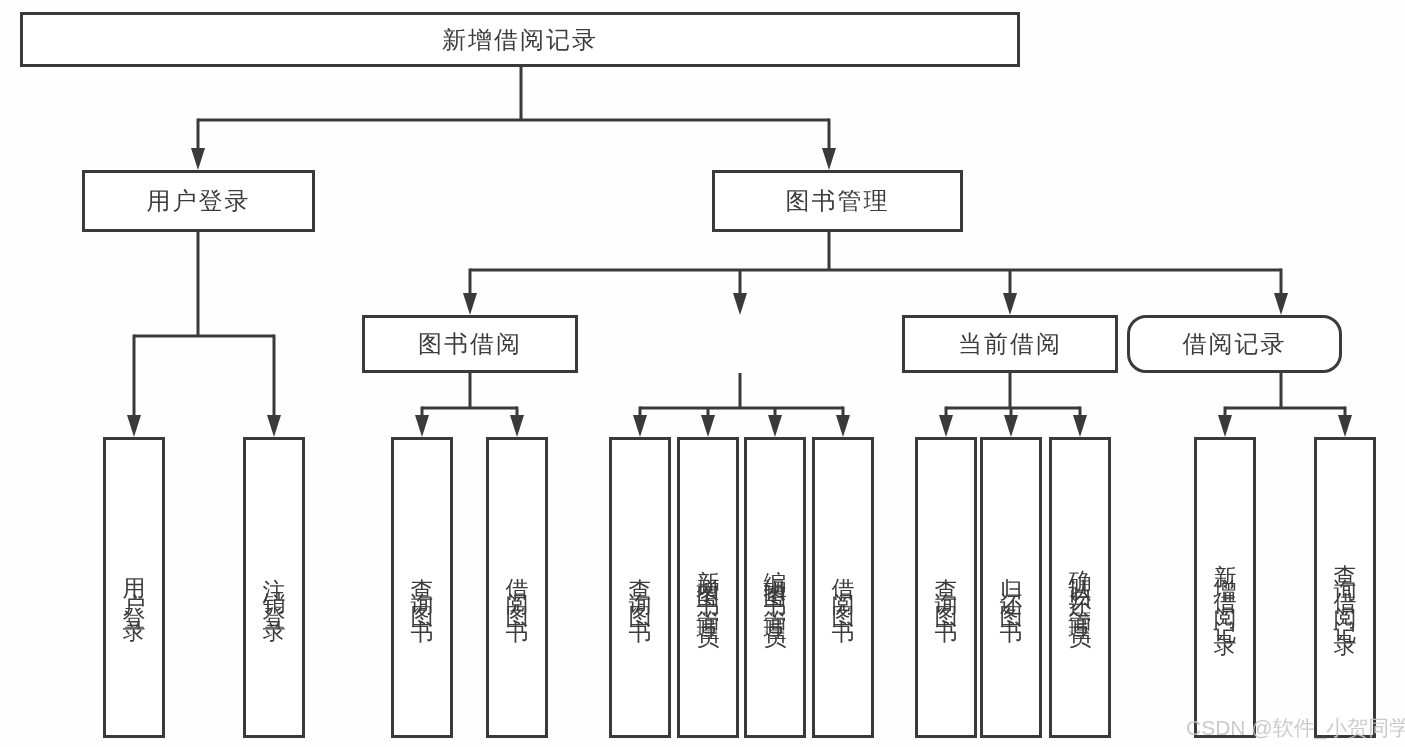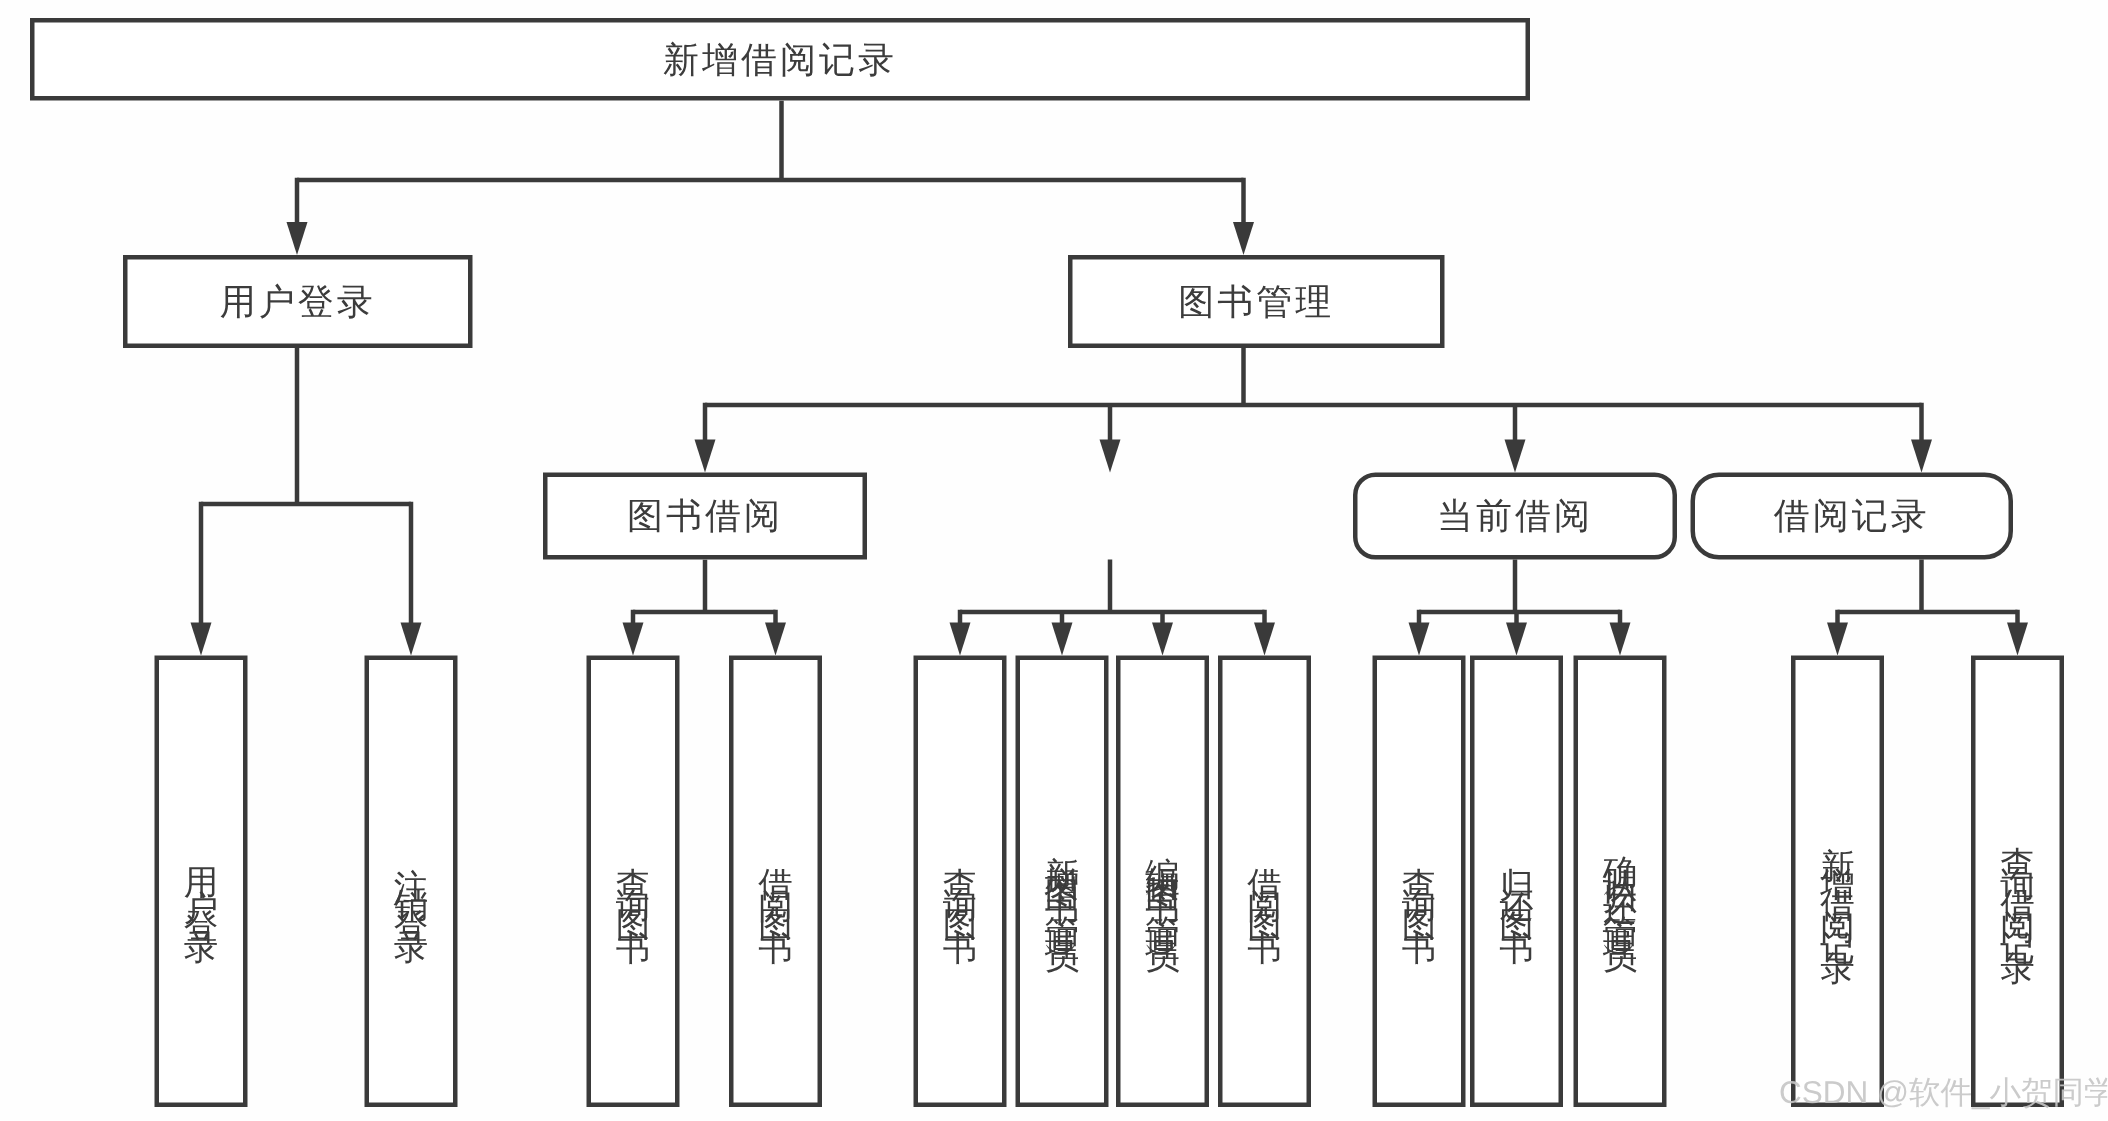--- a/index.html
+++ b/index.html
@@ -114,21 +114,21 @@
   <div class="node" style="left:82px;top:170px;width:233px;height:62px;">
     <span class="h-label">用户登录</span>
   </div>
   <div class="node" style="left:712px;top:170px;width:251px;height:62px;">
     <span class="h-label">图书管理</span>
   </div>
 
   <div class="node" style="left:362px;top:315px;width:216px;height:58px;">
     <span class="h-label">图书借阅</span>
   </div>
-  <div class="node" style="left:902px;top:315px;width:216px;height:58px;border-radius:15px;">
+  <div class="node" style="left:902px;top:315px;width:216px;height:58px;">
     <span class="h-label">当前借阅</span>
   </div>
   <div class="node" style="left:1127px;top:315px;width:215px;height:58px;border-radius:19px;">
     <span class="h-label">借阅记录</span>
   </div>
 
   <div class="node leaf" style="left:103px;top:437px;width:62px;height:301px;">
     <span class="v-label">用户登录</span>
   </div>
   <div class="node leaf" style="left:243px;top:437px;width:62px;height:301px;">

